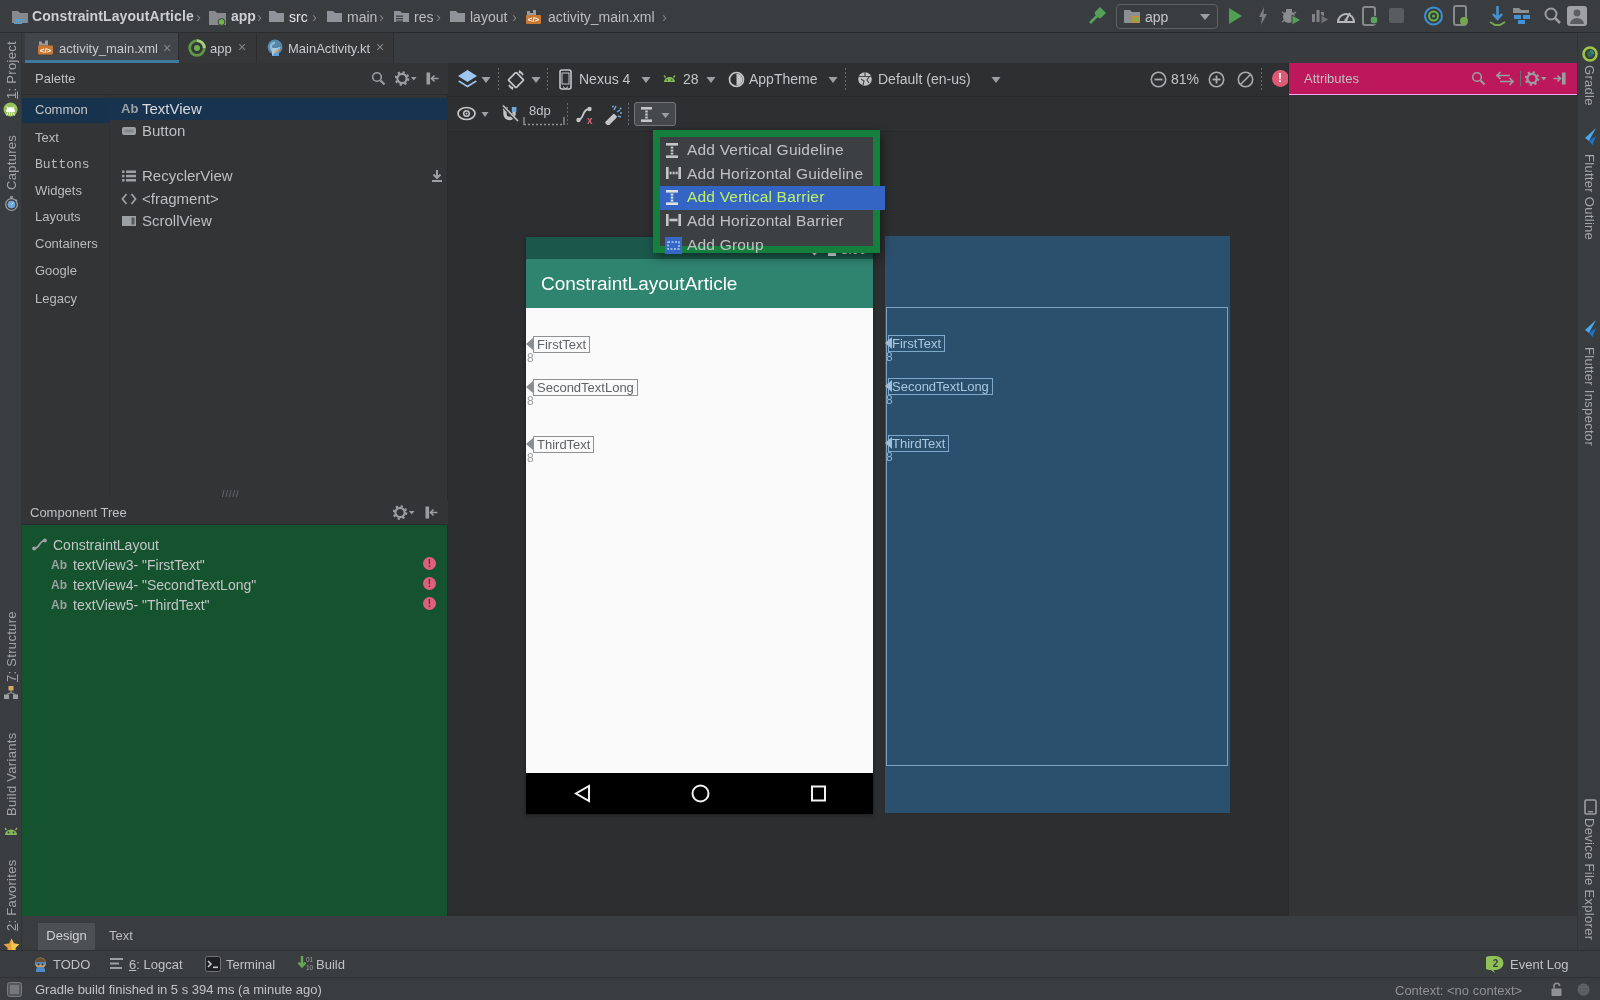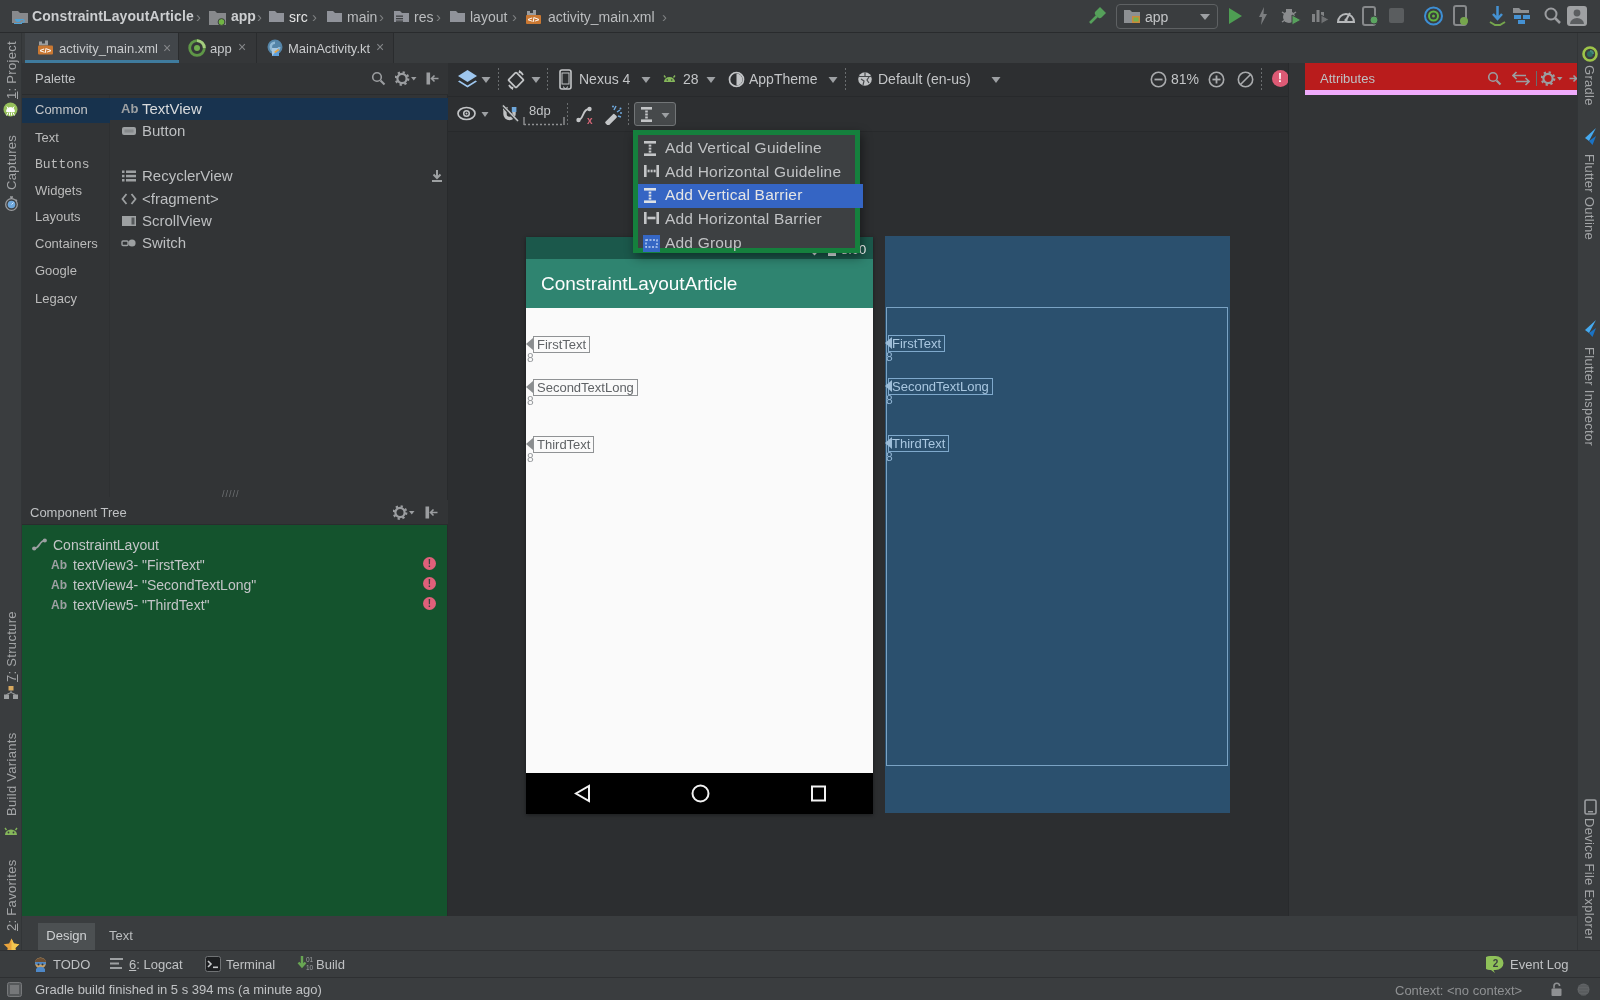--- a/index.html
+++ b/index.html
@@ -289,27 +289,20 @@
           <rect x="2" y="11" width="10" height="2" fill="#9da0a2"></rect>
         </svg>
       </div>
     <div class="abs pitem" style="top:115px;">
         <svg class="picon" width="16" height="16" viewBox="0 0 16 16">
           <rect x="1" y="3" width="14" height="10" fill="#9da0a2"></rect>
           <rect x="10.5" y="4.5" width="3" height="7" fill="#55585a"></rect>
         </svg>
         <span class="pname">ScrollView</span>
       </div>
-    <div class="abs pitem" style="top:137px;">
-        <svg class="picon" width="16" height="16" viewBox="0 0 16 16">
-          <rect x="1" y="6" width="6" height="4.5" rx="1" fill="none" stroke="#9da0a2" stroke-width="1.4"></rect>
-          <circle cx="11" cy="8" r="3.6" fill="#9da0a2"></circle>
-        </svg>
-        <span class="pname">Switch</span>
-      </div>
   </div>
 
   <div class="abs" style="left:200px;top:426px;width:30px;height:5px;color:#6f7274;font-size:9px;letter-spacing:1px;">/////</div>
 </div>
 
 <div class="abs" id="comptree" style="left:22px;top:500px;width:426px;height:416px;background:#14532d;border-right:1px solid #282a2c;">
   <div class="abs" style="left:0;top:0;width:426px;height:25px;background:#323436;border-bottom:1px solid #2a2c2e;">
     <span class="abs" style="left:8px;top:5px;font-size:13px;color:#bfc1c3;">Component Tree</span>
     <svg class="abs" style="left:371px;top:5px" width="22" height="15" viewBox="0 0 22 15">
         <g>
@@ -536,21 +529,21 @@
     <defs>
 <g id="arrL">
         <path d="M0 6 L7 0 L7 12 z" fill="#8a8d8f"></path>
       </g>
 <g id="arrLb">
         <path d="M0 6 L7 0 L7 12 z" fill="#9dbdd8"></path>
       </g>
 </defs>
   </svg>
 
-<div class="abs" id="menu" style="left:633px;top:130px;width:227px;height:123px;background:#3d4042;border:5px solid #15803d;box-shadow:2px 4px 10px rgba(0,0,0,.45);z-index:20;text-decoration:underline;">
+<div class="abs" id="menu" style="left:653px;top:130px;width:227px;height:123px;background:#3d4042;border:7px solid #15803d;box-shadow:2px 4px 10px rgba(0,0,0,.45);z-index:20;text-decoration:underline;">
   <div class="mrow" style="top:2px;">
     <svg class="mic" width="14" height="17" viewBox="0 0 14 17">
         <rect x="1" y="1" width="12" height="2.6" fill="#c3c5c7"></rect>
         <rect x="1" y="13.4" width="12" height="2.6" fill="#c3c5c7"></rect>
         <rect x="5.7" y="4.6" width="2.6" height="2" fill="#c3c5c7"></rect>
         <rect x="5.7" y="7.6" width="2.6" height="2" fill="#c3c5c7"></rect>
         <rect x="5.7" y="10.6" width="2.6" height="2" fill="#c3c5c7"></rect>
       </svg>
     <span class="mtxt">Add Vertical Guideline</span>
   </div>
@@ -565,41 +558,41 @@
     <span class="mtxt">Add Horizontal Guideline</span>
   </div>
   <div class="mrow" style="top:49px;height:24px;background:#3565c4;">
     <svg class="mic" width="14" height="17" viewBox="0 0 14 17">
         <rect x="1" y="1" width="12" height="2.6" fill="#dde1e6"></rect>
         <rect x="1" y="13.4" width="12" height="2.6" fill="#dde1e6"></rect>
         <rect x="5.7" y="4.6" width="2.6" height="2" fill="#dde1e6"></rect>
         <rect x="5.7" y="7.6" width="2.6" height="2" fill="#dde1e6"></rect>
         <rect x="5.7" y="10.6" width="2.6" height="2" fill="#dde1e6"></rect>
       </svg>
-    <span class="mtxt" style="color:#e5e5e5;">Add Vertical Barrier</span>
+    <span class="mtxt" style="color:#bef264;">Add Vertical Barrier</span>
   </div>
   <div class="mrow" style="top:73px;">
     <svg class="mic" width="17" height="14" viewBox="0 0 17 14">
         <rect x="1" y="1" width="2.6" height="12" fill="#c3c5c7"></rect>
         <rect x="13.4" y="1" width="2.6" height="12" fill="#c3c5c7"></rect>
         <rect x="4.5" y="5.7" width="8" height="2.6" fill="#c3c5c7"></rect>
       </svg>
     <span class="mtxt">Add Horizontal Barrier</span>
   </div>
   <div class="mrow" style="top:96.5px;padding-left:25px;">
     <svg class="mic" width="17" height="17" viewBox="0 0 17 17">
         <rect x="0" y="0" width="17" height="17" fill="#3567c4"></rect>
         <rect x="3" y="5" width="11" height="7" fill="none" stroke="#b9d0f2" stroke-width="1.4" stroke-dasharray="2 1.5"></rect>
       </svg>
     <span class="mtxt">Add Group</span>
   </div>
 </div>
 
 <div class="abs" id="attrs" style="left:1288px;top:63px;width:289px;height:853px;background:#323436;border-left:1px solid #282a2c;">
-  <div class="abs" style="left:16px;top:0;width:289px;height:32px;background:#b91c1c;border-bottom:5px solid #f0abfc;">
+  <div class="abs" style="left:0;top:0;width:289px;height:32px;background:#be185d;border-bottom:1px solid #f0abfc;">
     <span class="abs" style="left:15px;top:8px;font-size:13px;color:#bfc1c3;">Attributes</span>
     <svg class="abs" style="left:182px;top:8px" width="15" height="15" viewBox="0 0 15 15">
         <circle cx="6" cy="6" r="4.3" fill="none" stroke="#9b9da0" stroke-width="1.6"></circle>
         <path d="M9.5 9.5 L13.5 13.5" stroke="#9b9da0" stroke-width="2.2"></path>
       </svg>
     <svg class="abs" style="left:207px;top:8px" width="18" height="15" viewBox="0 0 18 15">
         <g stroke="#9b9da0" stroke-width="1.7" fill="none">
           <path d="M4.5 1 L1 4.5 L4.5 8 M1 4.5 h13"></path>
           <path d="M13.5 7 L17 10.5 L13.5 14 M17 10.5 h-13"></path>
         </g>

